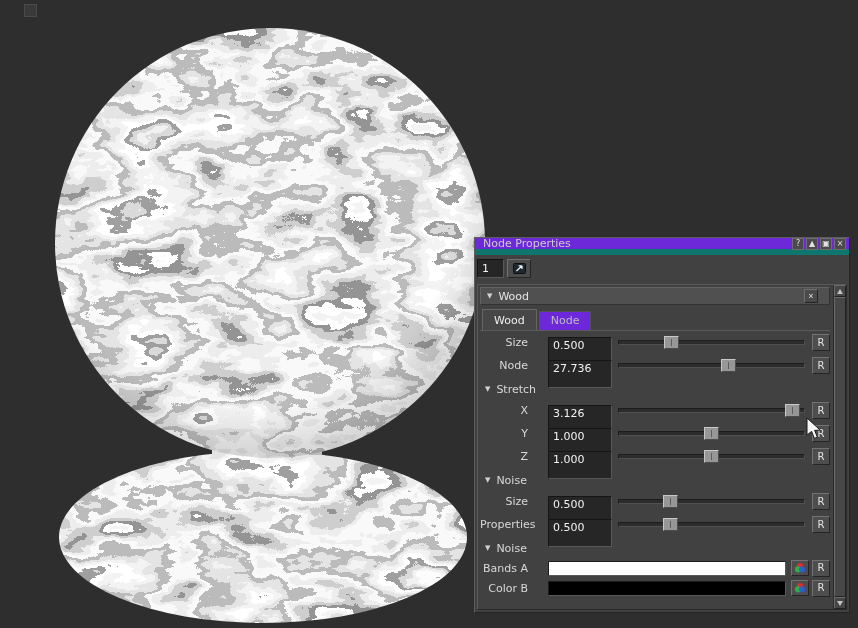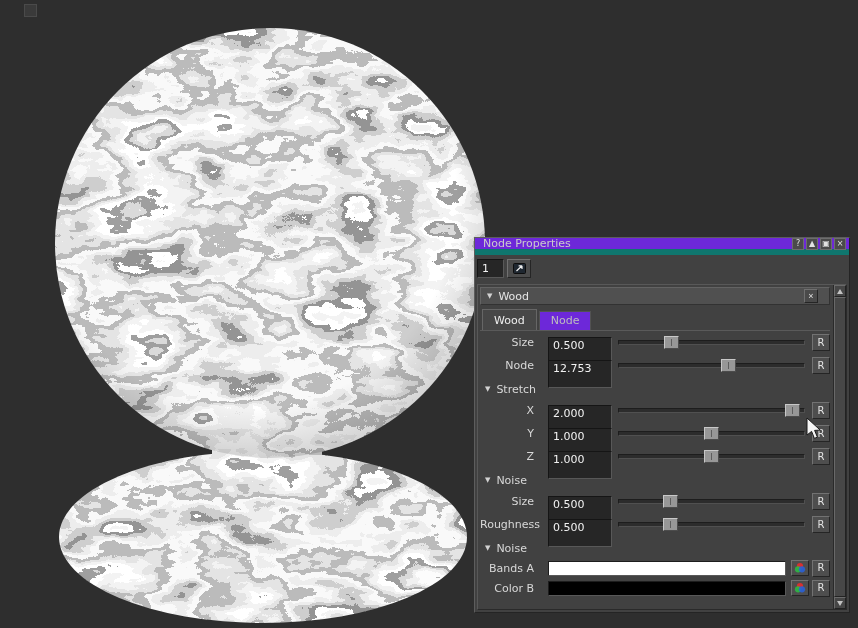--- a/index.html
+++ b/index.html
@@ -59,21 +59,21 @@
               border-color:#707070 #252525 #252525 #707070;
               display:flex; align-items:center; justify-content:center; padding:0; line-height:1; }
 
   .tabs { display:flex; align-items:flex-end; height:24px; margin-top:2px;
           border-bottom:1px solid #5a5a5a; padding-left:2px; }
   .tab { font-size:11px; color:#bdbdbd; background:#6d28d9; border:1px solid #525252;
          border-bottom:none; padding:2px 11px 3px; margin-right:2px; height:19px; }
   .tab.active { color:#ededed; background:#474747; height:21px; padding-top:4px; border-color:#666; }
 
   .prow { display:flex; align-items:center; height:23px; }
-  .plabel { flex:0 0 68px; width:68px; text-align:right; padding-right:14px;
+  .plabel { flex:0 0 68px; width:68px; text-align:right; padding-right:20px;
             font-size:11px; color:#d8d8d8; white-space:nowrap; }
   .pfield { flex:0 0 64px; width:64px; height:28px; line-height:16px;margin-top:17px; }
   .slider { flex:1; position:relative; height:100%; margin:0 7px 0 6px; }
   .strack { position:absolute; left:0; right:0; top:9px; height:5px; background:#2c2c2c;
             border:1px solid; border-color:#1d1d1d #505050 #505050 #1d1d1d; }
   .shandle { position:absolute; top:5px; width:15px; height:13px; background:#979797;
              border:1px solid; border-color:#c8c8c8 #4c4c4c #4c4c4c #c8c8c8; }
   .shandle::after { content:''; position:absolute; left:6px; top:2px; bottom:2px;
                     width:1px; background:#5e5e5e; }
   .rbtn { flex:0 0 18px; width:18px; height:17px; background:#4e4e4e; border:1px solid;
@@ -168,36 +168,36 @@
           <span class="entry pfield">0.500</span>
           <span class="slider">
             <span class="strack"></span>
             <span class="shandle" style="left: calc(27% - 4.1px);"></span>
           </span>
           <button class="rbtn">R</button>
         </div>
 
         <div class="prow">
           <span class="plabel">Node</span>
-          <span class="entry pfield">12.753</span>
+          <span class="entry pfield">27.736</span>
           <span class="slider">
             <span class="strack"></span>
             <span class="shandle" style="left: calc(60% - 9px);"></span>
           </span>
           <button class="rbtn">R</button>
         </div>
 
         <div class="sheader">
           <span class="tri">▼</span>
           <span>Stretch</span>
         </div>
 
         <div class="prow">
           <span class="plabel">X</span>
-          <span class="entry pfield">2.000</span>
+          <span class="entry pfield">3.126</span>
           <span class="slider">
             <span class="strack"></span>
             <span class="shandle" style="left: calc(97% - 14.5px);"></span>
           </span>
           <button class="rbtn">R</button>
         </div>
 
         <div class="prow">
           <span class="plabel">Y</span>
           <span class="entry pfield">1.000</span>
@@ -227,21 +227,21 @@
           <span class="plabel">Size</span>
           <span class="entry pfield">0.500</span>
           <span class="slider">
             <span class="strack"></span>
             <span class="shandle" style="left: calc(26% - 3.9px);"></span>
           </span>
           <button class="rbtn">R</button>
         </div>
 
         <div class="prow">
-          <span class="plabel">Roughness</span>
+          <span class="plabel">Properties</span>
           <span class="entry pfield">0.500</span>
           <span class="slider">
             <span class="strack"></span>
             <span class="shandle" style="left: calc(26% - 3.9px);"></span>
           </span>
           <button class="rbtn">R</button>
         </div>
 
         <div class="sheader">
           <span class="tri">▼</span>

